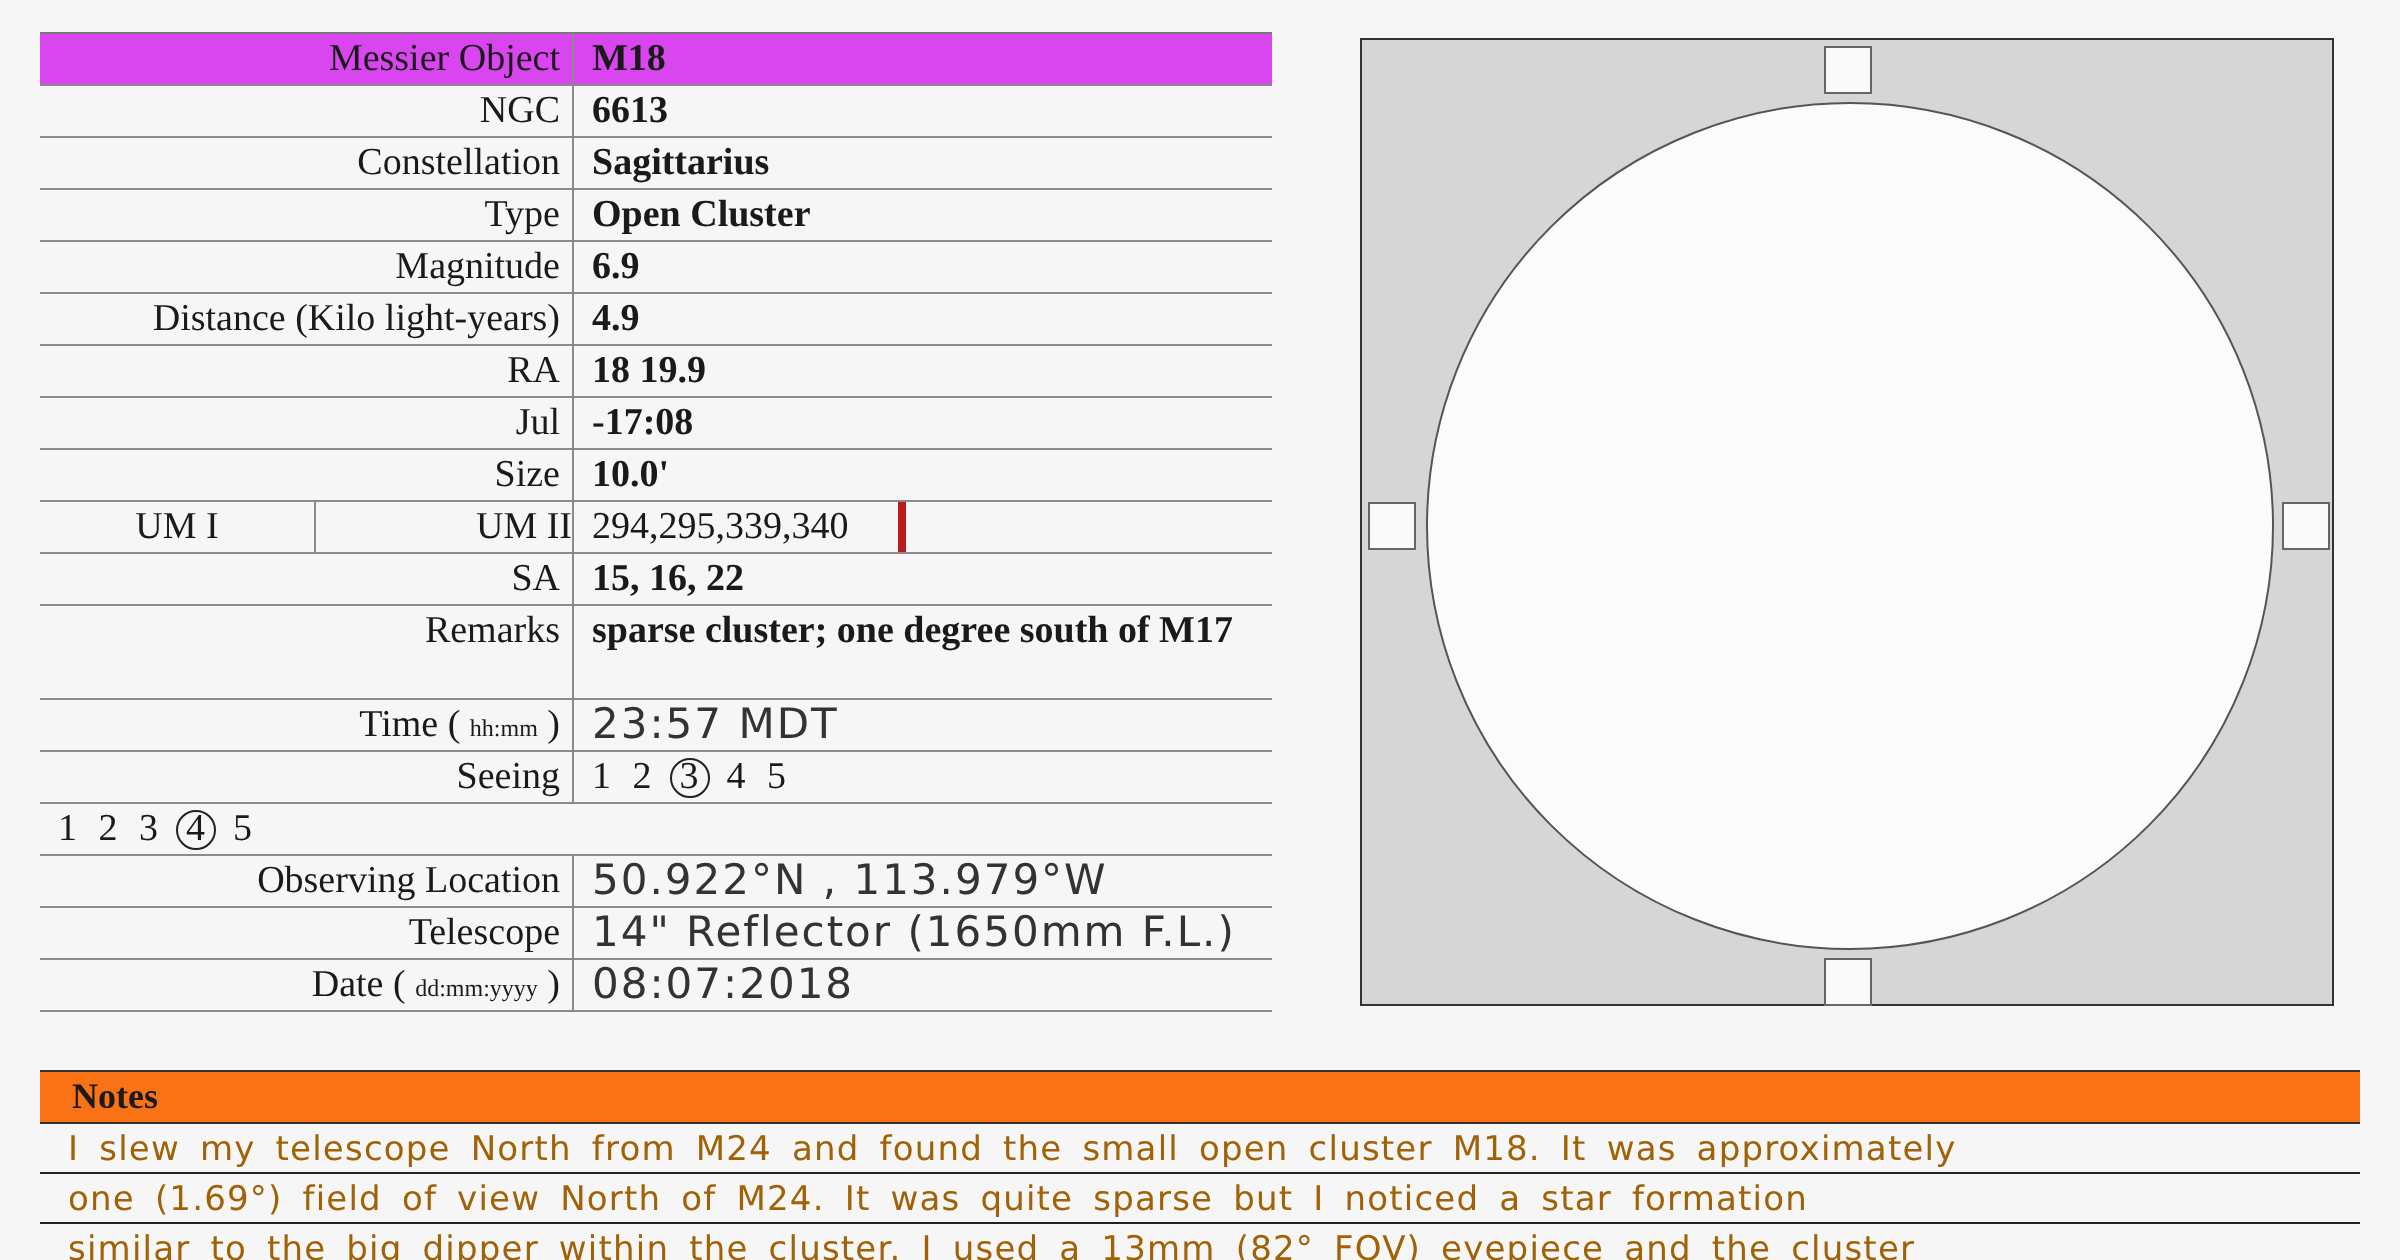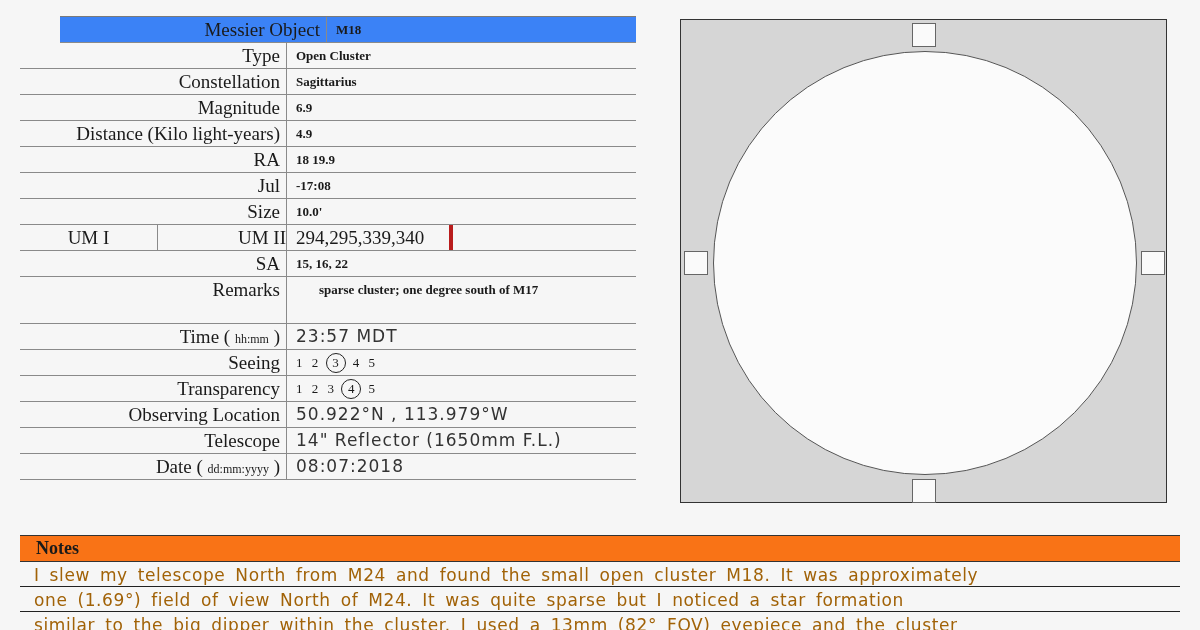--- a/index.html
+++ b/index.html
@@ -11,34 +11,34 @@
   }
   .info-table {
     position:absolute; left:20px; top:16px; width:616px;
     border-collapse:collapse;
   }
   .row {
     position:relative; height:25px;
     border-bottom:1px solid #8a8a8a;
     display:flex; align-items:stretch;
   }
-  .row.header-row { background:#3b82f6; border-top:1px solid #7a7a7a;margin-left:40px; }
-  .row.tall { height:46px;gap:23px; }
+  .row.header-row { background:#d946ef; border-top:1px solid #7a7a7a; }
+  .row.tall { height:46px; }
   .label {
     width:267px; text-align:right; padding-right:6px; box-sizing:border-box;
     font-size:19px; line-height:25px; border-right:1px solid #8a8a8a;
     white-space:nowrap;
   }
   .label small { font-size:12px; }
   .value {
-    flex:1; padding-left:9px; font-size:13px; font-weight:bold; line-height:25px;
+    flex:1; padding-left:9px; font-size:19px; font-weight:bold; line-height:25px;
   }
   .row.tall .value { line-height:23px; padding-top:1px; }
   .value.hand {
-    font-family:"DejaVu Sans",sans-serif; font-weight:normal; font-size:17px;
+    font-family:"DejaVu Sans",sans-serif; font-weight:normal; font-size:21px;
     color:#333; letter-spacing:1px;
   }
   .value.rating { font-weight:normal; word-spacing:6px; }
   .circled {
     display:inline-block; width:18px; height:18px; line-height:18px;
     border:1.5px solid #222; border-radius:50%; text-align:center;
     word-spacing:0; margin:0 -2px;
   }
   .um-row .um1-label {
     width:138px; text-align:center; font-size:19px; line-height:25px;
@@ -85,26 +85,30 @@
 </style>
 </head>
 <body>
 
 <div class="info-table">
   <div class="row header-row">
     <div class="label">Messier Object</div>
     <div class="value">M18</div>
   </div>
   <div class="row">
-    <div class="label">Type</div>
-    <div class="value">Open Cluster</div>
+    <div class="label">NGC</div>
+    <div class="value">6613</div>
   </div>
   <div class="row">
     <div class="label">Constellation</div>
     <div class="value">Sagittarius</div>
+  </div>
+  <div class="row">
+    <div class="label">Type</div>
+    <div class="value">Open Cluster</div>
   </div>
   <div class="row">
     <div class="label">Magnitude</div>
     <div class="value">6.9</div>
   </div>
   <div class="row">
     <div class="label">Distance (Kilo light-years)</div>
     <div class="value">4.9</div>
   </div>
   <div class="row">
@@ -140,21 +144,20 @@
     <div class="label">Seeing</div>
     <div class="value rating">
       <span>1</span>
       <span>2</span>
       <span class="circled">3</span>
       <span>4</span>
       <span>5</span>
     </div>
   </div>
   <div class="row">
-    <div class="label">Transparency</div>
     <div class="value rating">
       <span>1</span>
       <span>2</span>
       <span>3</span>
       <span class="circled">4</span>
       <span>5</span>
     </div>
   </div>
   <div class="row">
     <div class="label">Observing Location</div>

